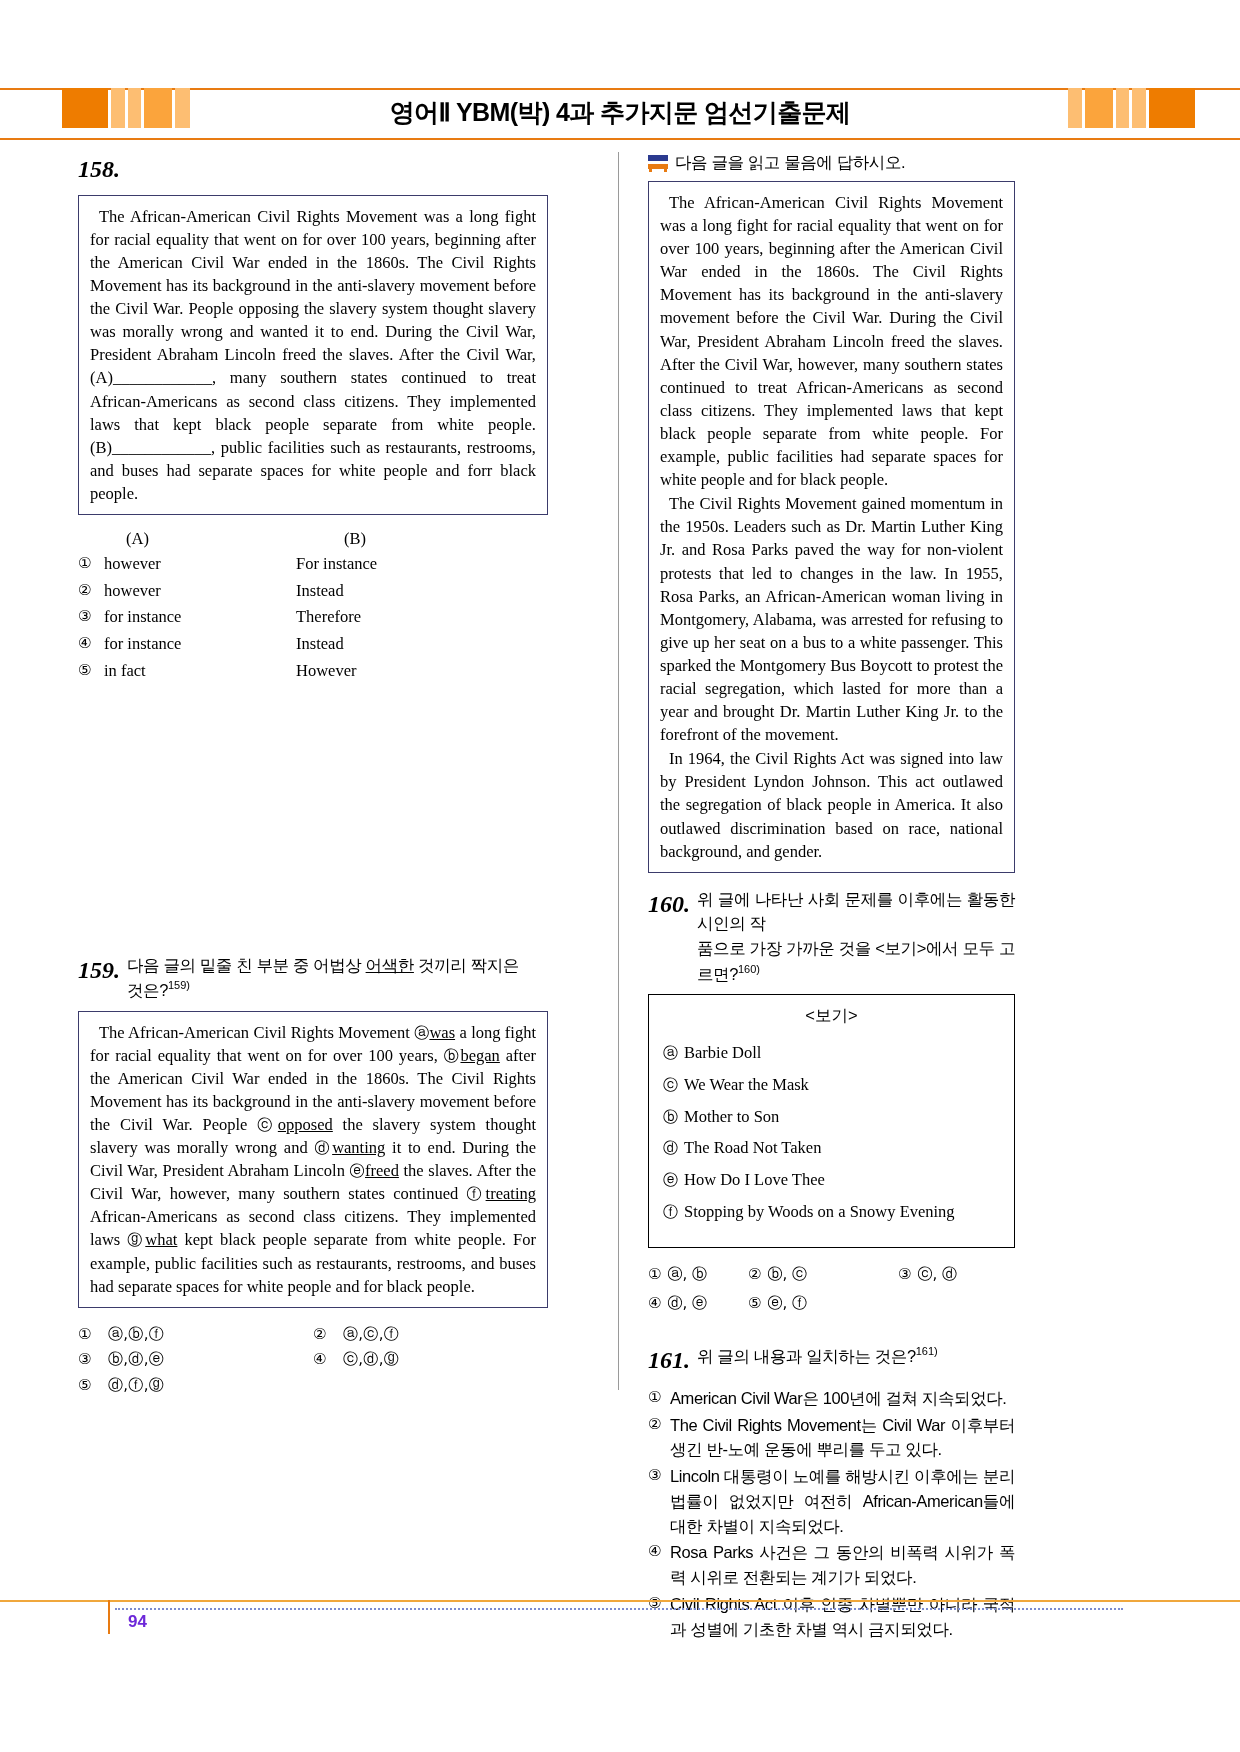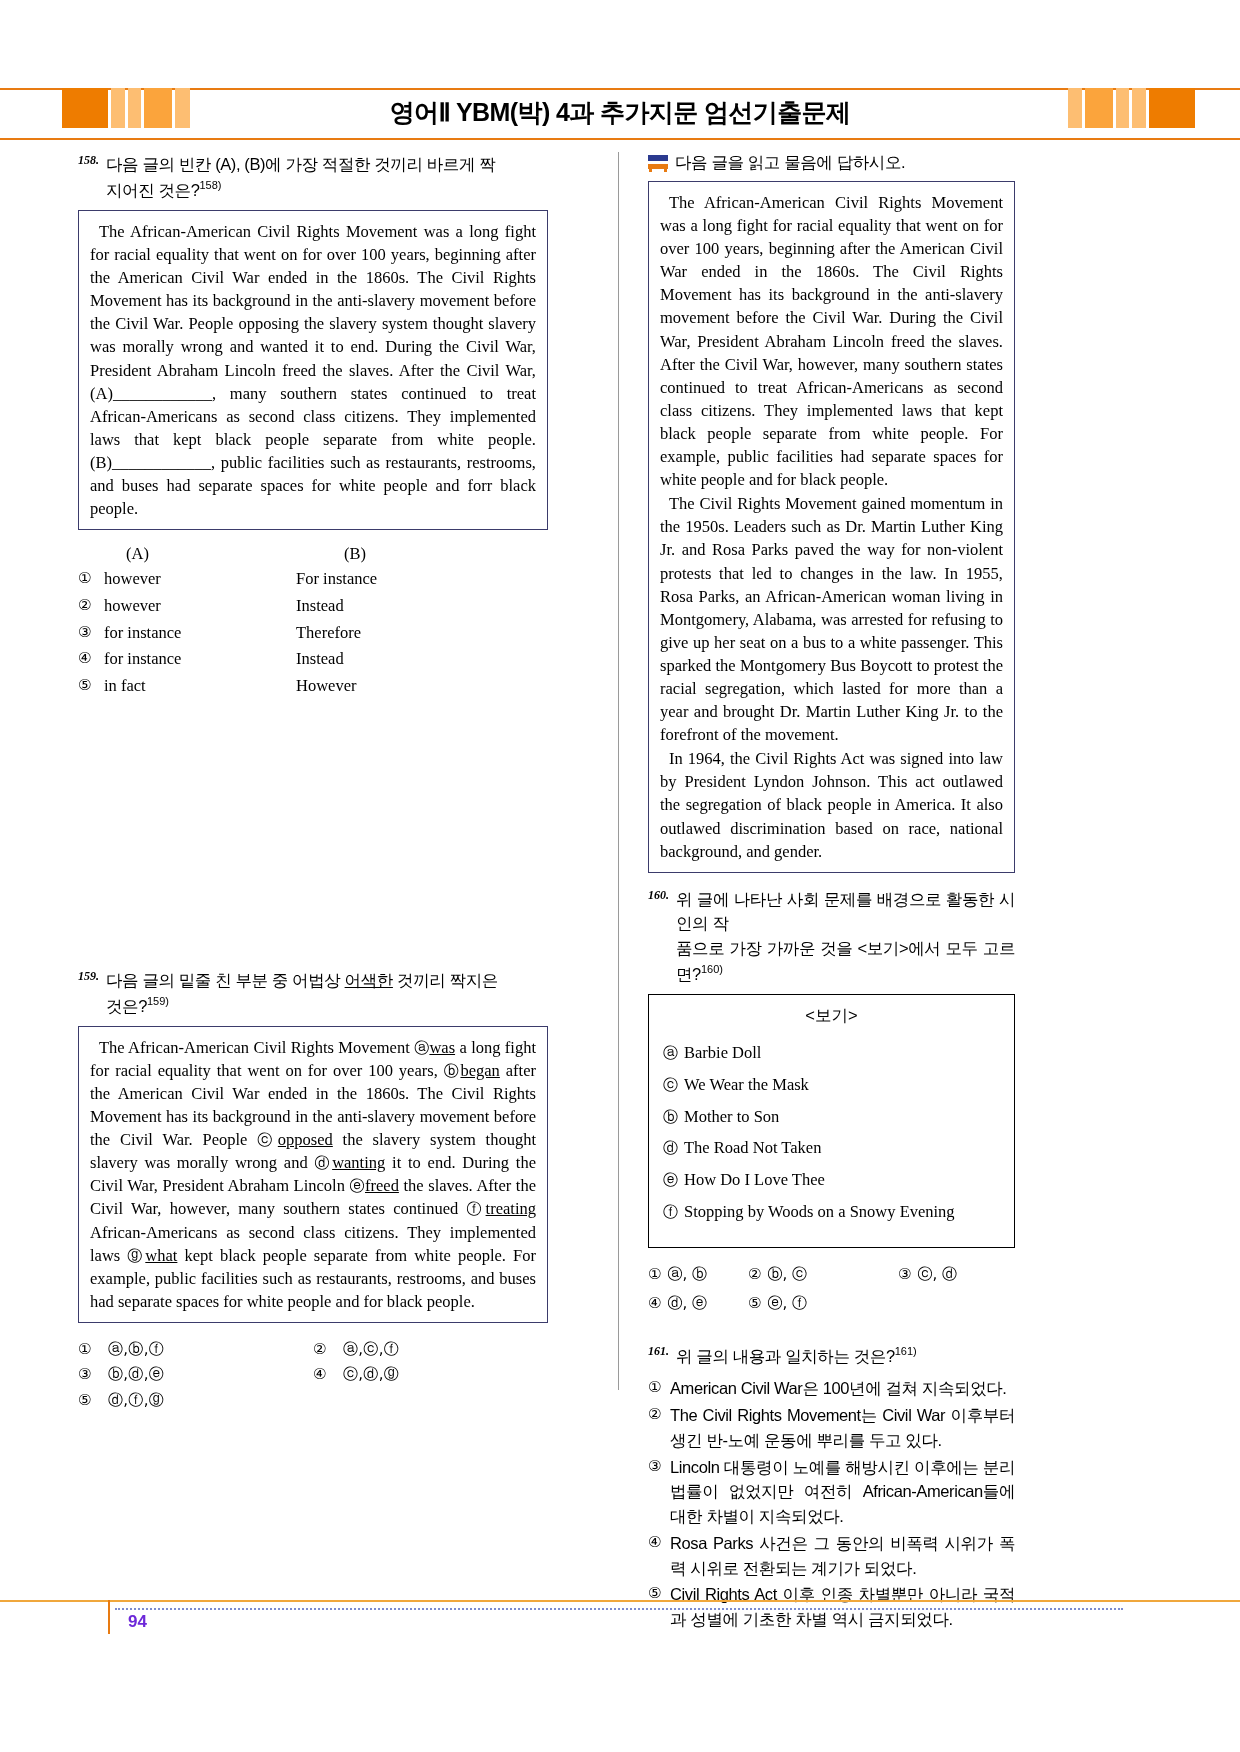--- a/index.html
+++ b/index.html
@@ -33,21 +33,21 @@
   
   .col-divider { position:absolute; left:618px; top:152px; width:1px; height:1238px; background:#9a9a9a; }
 
   .col { position:absolute; top:152px; width:470px; }
   .col-left  { left:78px; }
   .col-right { left:648px; width:367px; }
 
   
   .qhead { display:flex; font-size:17px; line-height:1.45; margin-bottom:8px; }
   .qnum {
-    font-style:italic; font-weight:bold; font-size:12px;
+    font-style:italic; font-weight:bold; font-size:24px;
     font-family:"Liberation Serif", serif;
     margin-right:7px; white-space:nowrap;
   }
   .qtext {
     font-family:"Liberation Sans", sans-serif;
     font-size:16.5px; line-height:1.5; letter-spacing:-0.4px;
     text-align:justify; text-justify:inter-character;
   }
   .qtext .u { text-decoration:underline; }
   .sup { font-size:11px; vertical-align:super; letter-spacing:0; }
@@ -148,24 +148,20 @@
   </div>
   <div class="hdr-title">영어Ⅱ YBM(박) 4과 추가지문 엄선기출문제</div>
 
   <div class="col-divider"></div>
 
   <div class="col col-left">
 
     <div>
       <div class="qhead">
         <span class="qnum">158.</span>
-        <span class="qtext">
-          <span>다음 글의 빈칸 (A), (B)에 가장 적절한 것끼리 바르게 짝</span><br>
-          <span>지어진 것은?</span><span class="sup">158)</span>
-        </span>
       </div>
 
       <div class="passage">
         <p>  The African-American Civil Rights Movement was a long fight for racial equality that went on for over 100 years, beginning after the American Civil War ended in the 1860s. The Civil Rights Movement has its background in the anti-slavery movement before the Civil War. People opposing the slavery system thought slavery was morally wrong and wanted it to end. During the Civil War, President Abraham Lincoln freed the slaves. After the Civil War, (A)____________, many southern states continued to treat African-Americans as second class citizens. They implemented laws that kept black people separate from white people. (B)____________, public facilities such as restaurants, restrooms, and buses had separate spaces for white people and forr black people.</p>
       </div>
 
       <div class="pairhdr">
         <span class="pa">(A)</span>
         <span>(B)</span>
       </div>
@@ -251,21 +247,21 @@
     <div class="passage">
       <p>  The African-American Civil Rights Movement was a long fight for racial equality that went on for over 100 years, beginning after the American Civil War ended in the 1860s. The Civil Rights Movement has its background in the anti-slavery movement before the Civil War. During the Civil War, President Abraham Lincoln freed the slaves. After the Civil War, however, many southern states continued to treat African-Americans as second class citizens. They implemented laws that kept black people separate from white people. For example, public facilities had separate spaces for white people and for black people.</p>
       <p> The Civil Rights Movement gained momentum in the 1950s. Leaders such as Dr. Martin Luther King Jr. and Rosa Parks paved the way for non-violent protests that led to changes in the law. In 1955, Rosa Parks, an African-American woman living in Montgomery, Alabama, was arrested for refusing to give up her seat on a bus to a white passenger. This sparked the Montgomery Bus Boycott to protest the racial segregation, which lasted for more than a year and brought Dr. Martin Luther King Jr. to the forefront of the movement.</p>
       <p> In 1964, the Civil Rights Act was signed into law by President Lyndon Johnson. This act outlawed the segregation of black people in America. It also outlawed discrimination based on race, national background, and gender.</p>
     </div>
 
     <div style="margin-top:10px;">
       <div class="qhead">
         <span class="qnum">160.</span>
         <span class="qtext">
-          <span>위 글에 나타난 사회 문제를 배경으로 활동한 시인의 작</span><br>
+          <span>위 글에 나타난 사회 문제를 이후에는 활동한 시인의 작</span><br>
           <span>품으로 가장 가까운 것을 &lt;보기&gt;에서 모두 고르면?</span><span class="sup">160)</span>
         </span>
       </div>
 
       <div class="bogi">
         <div class="bogi-title">&lt;보기&gt;</div>
         <div class="bogi-item">
           <span class="circ">ⓐ</span><span>Barbie Doll</span>
         </div>
         <div class="bogi-item">

